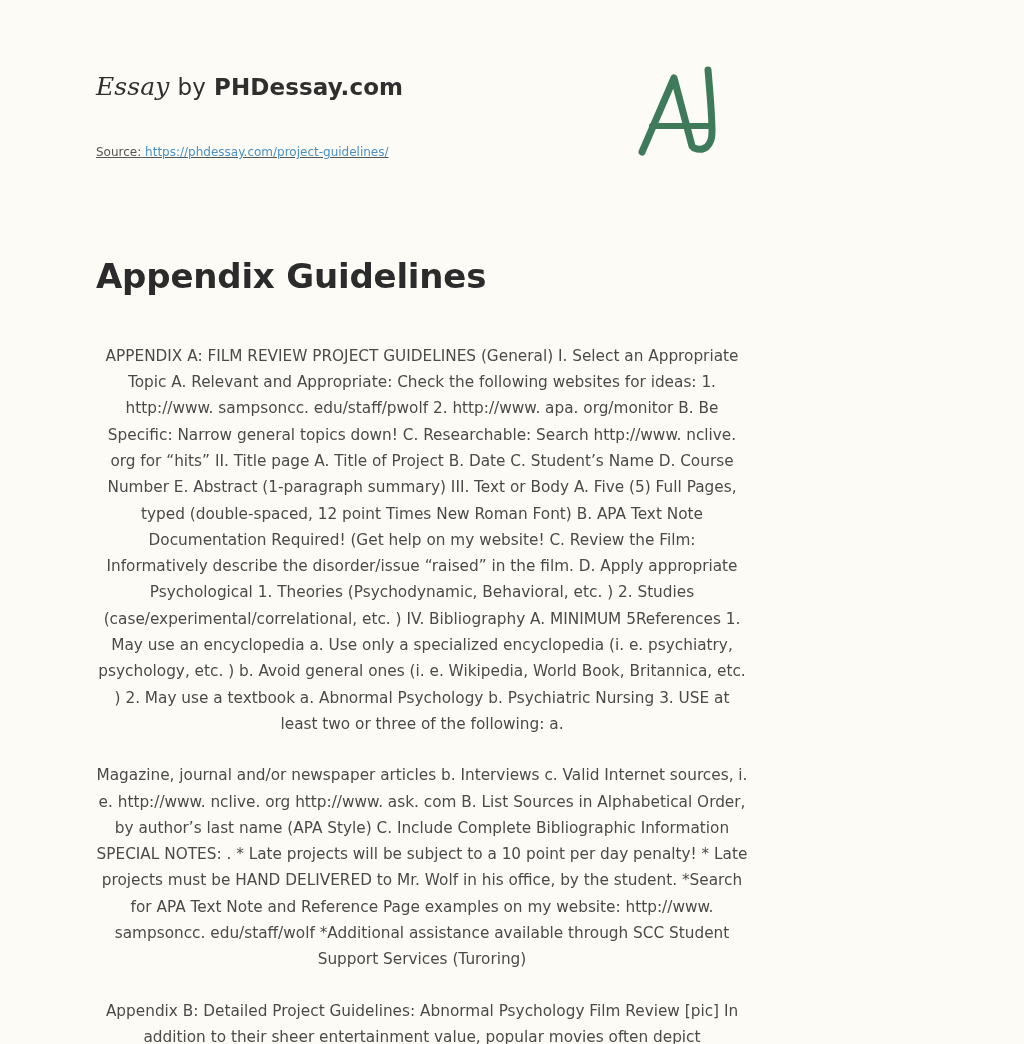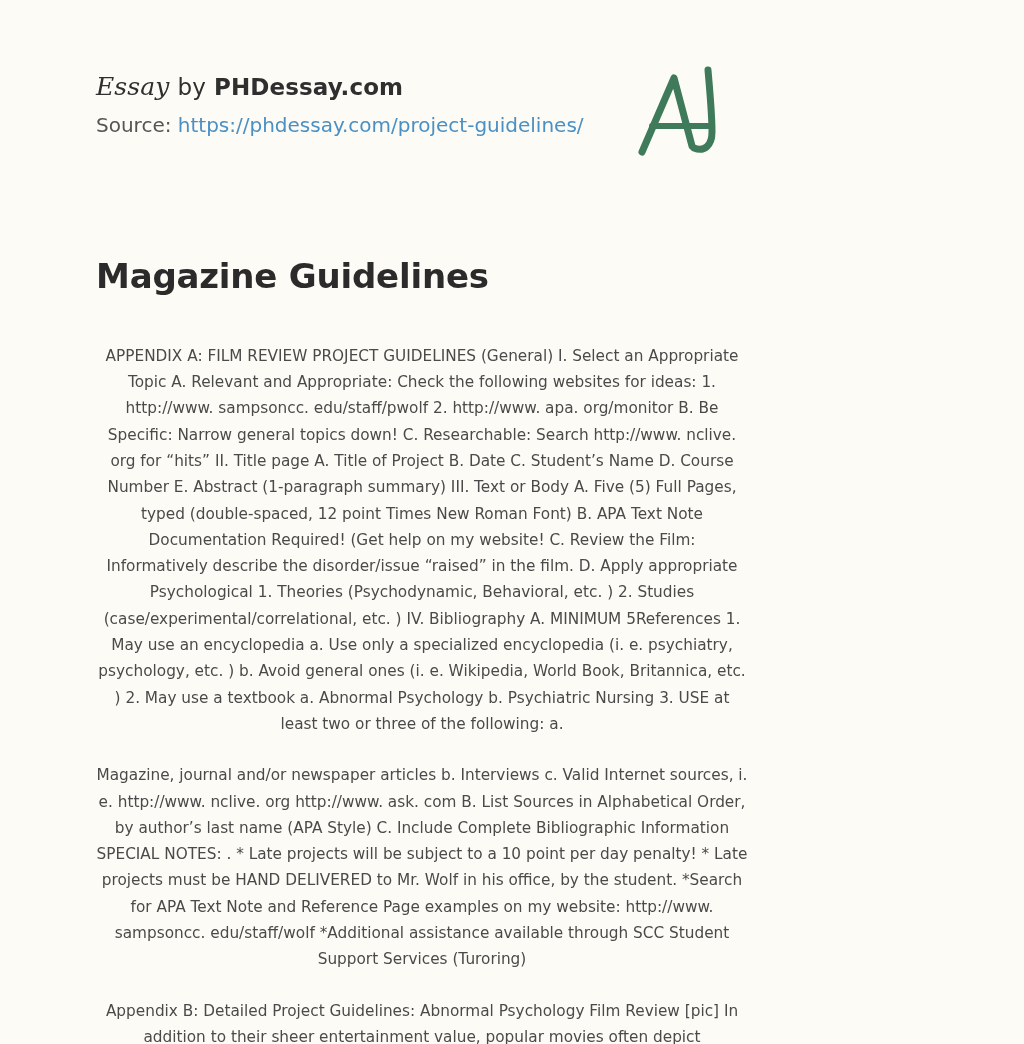--- a/index.html
+++ b/index.html
@@ -44,23 +44,24 @@
   .brandline .by-word {
     font-size: 23px;
     color: #2f2f2f;
   }
   .brandline .brand-word {
     font-weight: bold;
     font-size: 23px;
     color: #2f2f2f;
   }
   .source-line {
-    margin-top: 12px;
-    font-size: 20px;
+    margin-top: 44px;
+    font-size: 12px;
     color: #555;
+    text-decoration: underline;
   }
   .source-line a {
     color: #4a90c4;
     text-decoration: none;
   }
   .logo-wrap {
     flex: 0 0 auto;
     width: 120px;
     height: 110px;
     position: relative;
@@ -111,21 +112,21 @@
 
     <div class="logo-wrap">
       <svg width="120" height="110" viewBox="0 0 120 110" aria-hidden="true">
         <path d="M20 92 L52 18 L70 86" fill="none" stroke="#3f7a5a" stroke-width="7" stroke-linecap="round" stroke-linejoin="round"></path>
         <path d="M30 66 L86 66" fill="none" stroke="#3f7a5a" stroke-width="6" stroke-linecap="round"></path>
         <path d="M86 10 C88 34 90 54 90 72 C90 86 82 92 72 88" fill="none" stroke="#3f7a5a" stroke-width="7" stroke-linecap="round"></path>
       </svg>
     </div>
   </div>
 
-  <h1 class="doc-title">Magazine Guidelines</h1>
+  <h1 class="doc-title">Appendix Guidelines</h1>
 
   <div class="body-copy">
     <p>APPENDIX A: FILM REVIEW PROJECT GUIDELINES (General) I. Select an Appropriate Topic A. Relevant and Appropriate: Check the following websites for ideas: 1. http://www. sampsoncc. edu/staff/pwolf 2. http://www. apa. org/monitor B. Be Specific: Narrow general topics down! C. Researchable: Search http://www. nclive. org for “hits” II. Title page A. Title of Project B. Date C. Student’s Name D. Course Number E. Abstract (1-paragraph summary) III. Text or Body A. Five (5) Full Pages, typed (double-spaced, 12 point Times New Roman Font) B. APA Text Note Documentation Required! (Get help on my website! C. Review the Film: Informatively describe the disorder/issue “raised” in the film. D. Apply appropriate Psychological 1. Theories (Psychodynamic, Behavioral, etc. ) 2. Studies (case/experimental/correlational, etc. ) IV. Bibliography A. MINIMUM 5References 1. May use an encyclopedia a. Use only a specialized encyclopedia (i. e. psychiatry, psychology, etc. ) b. Avoid general ones (i. e. Wikipedia, World Book, Britannica, etc. ) 2. May use a textbook a. Abnormal Psychology b. Psychiatric Nursing 3. USE at least two or three of the following: a.</p>
     <p>Magazine, journal and/or newspaper articles b. Interviews c. Valid Internet sources, i. e. http://www. nclive. org http://www. ask. com B. List Sources in Alphabetical Order, by author’s last name (APA Style) C. Include Complete Bibliographic Information SPECIAL NOTES: . * Late projects will be subject to a 10 point per day penalty! * Late projects must be HAND DELIVERED to Mr. Wolf in his office, by the student. *Search for APA Text Note and Reference Page examples on my website: http://www. sampsoncc. edu/staff/wolf *Additional assistance available through SCC Student Support Services (Turoring)</p>
     <p>Appendix B: Detailed Project Guidelines: Abnormal Psychology Film Review [pic] In addition to their sheer entertainment value, popular movies often depict psychological disorders. There is certainly no shortage of “Abnormal Psychology movies” available for viewing; however, many provide inaccurate portrayals of psychological behaviors, traits and disorders. This often leads to the public at large having a distorted view of what Psychopathology is or how Clinical Psychologists work. Remember from General Psychology, a major part of becoming a “critical thinker” is becoming a critical consumer of popular information.</p>
 
   </div>
 
 </div>
 

